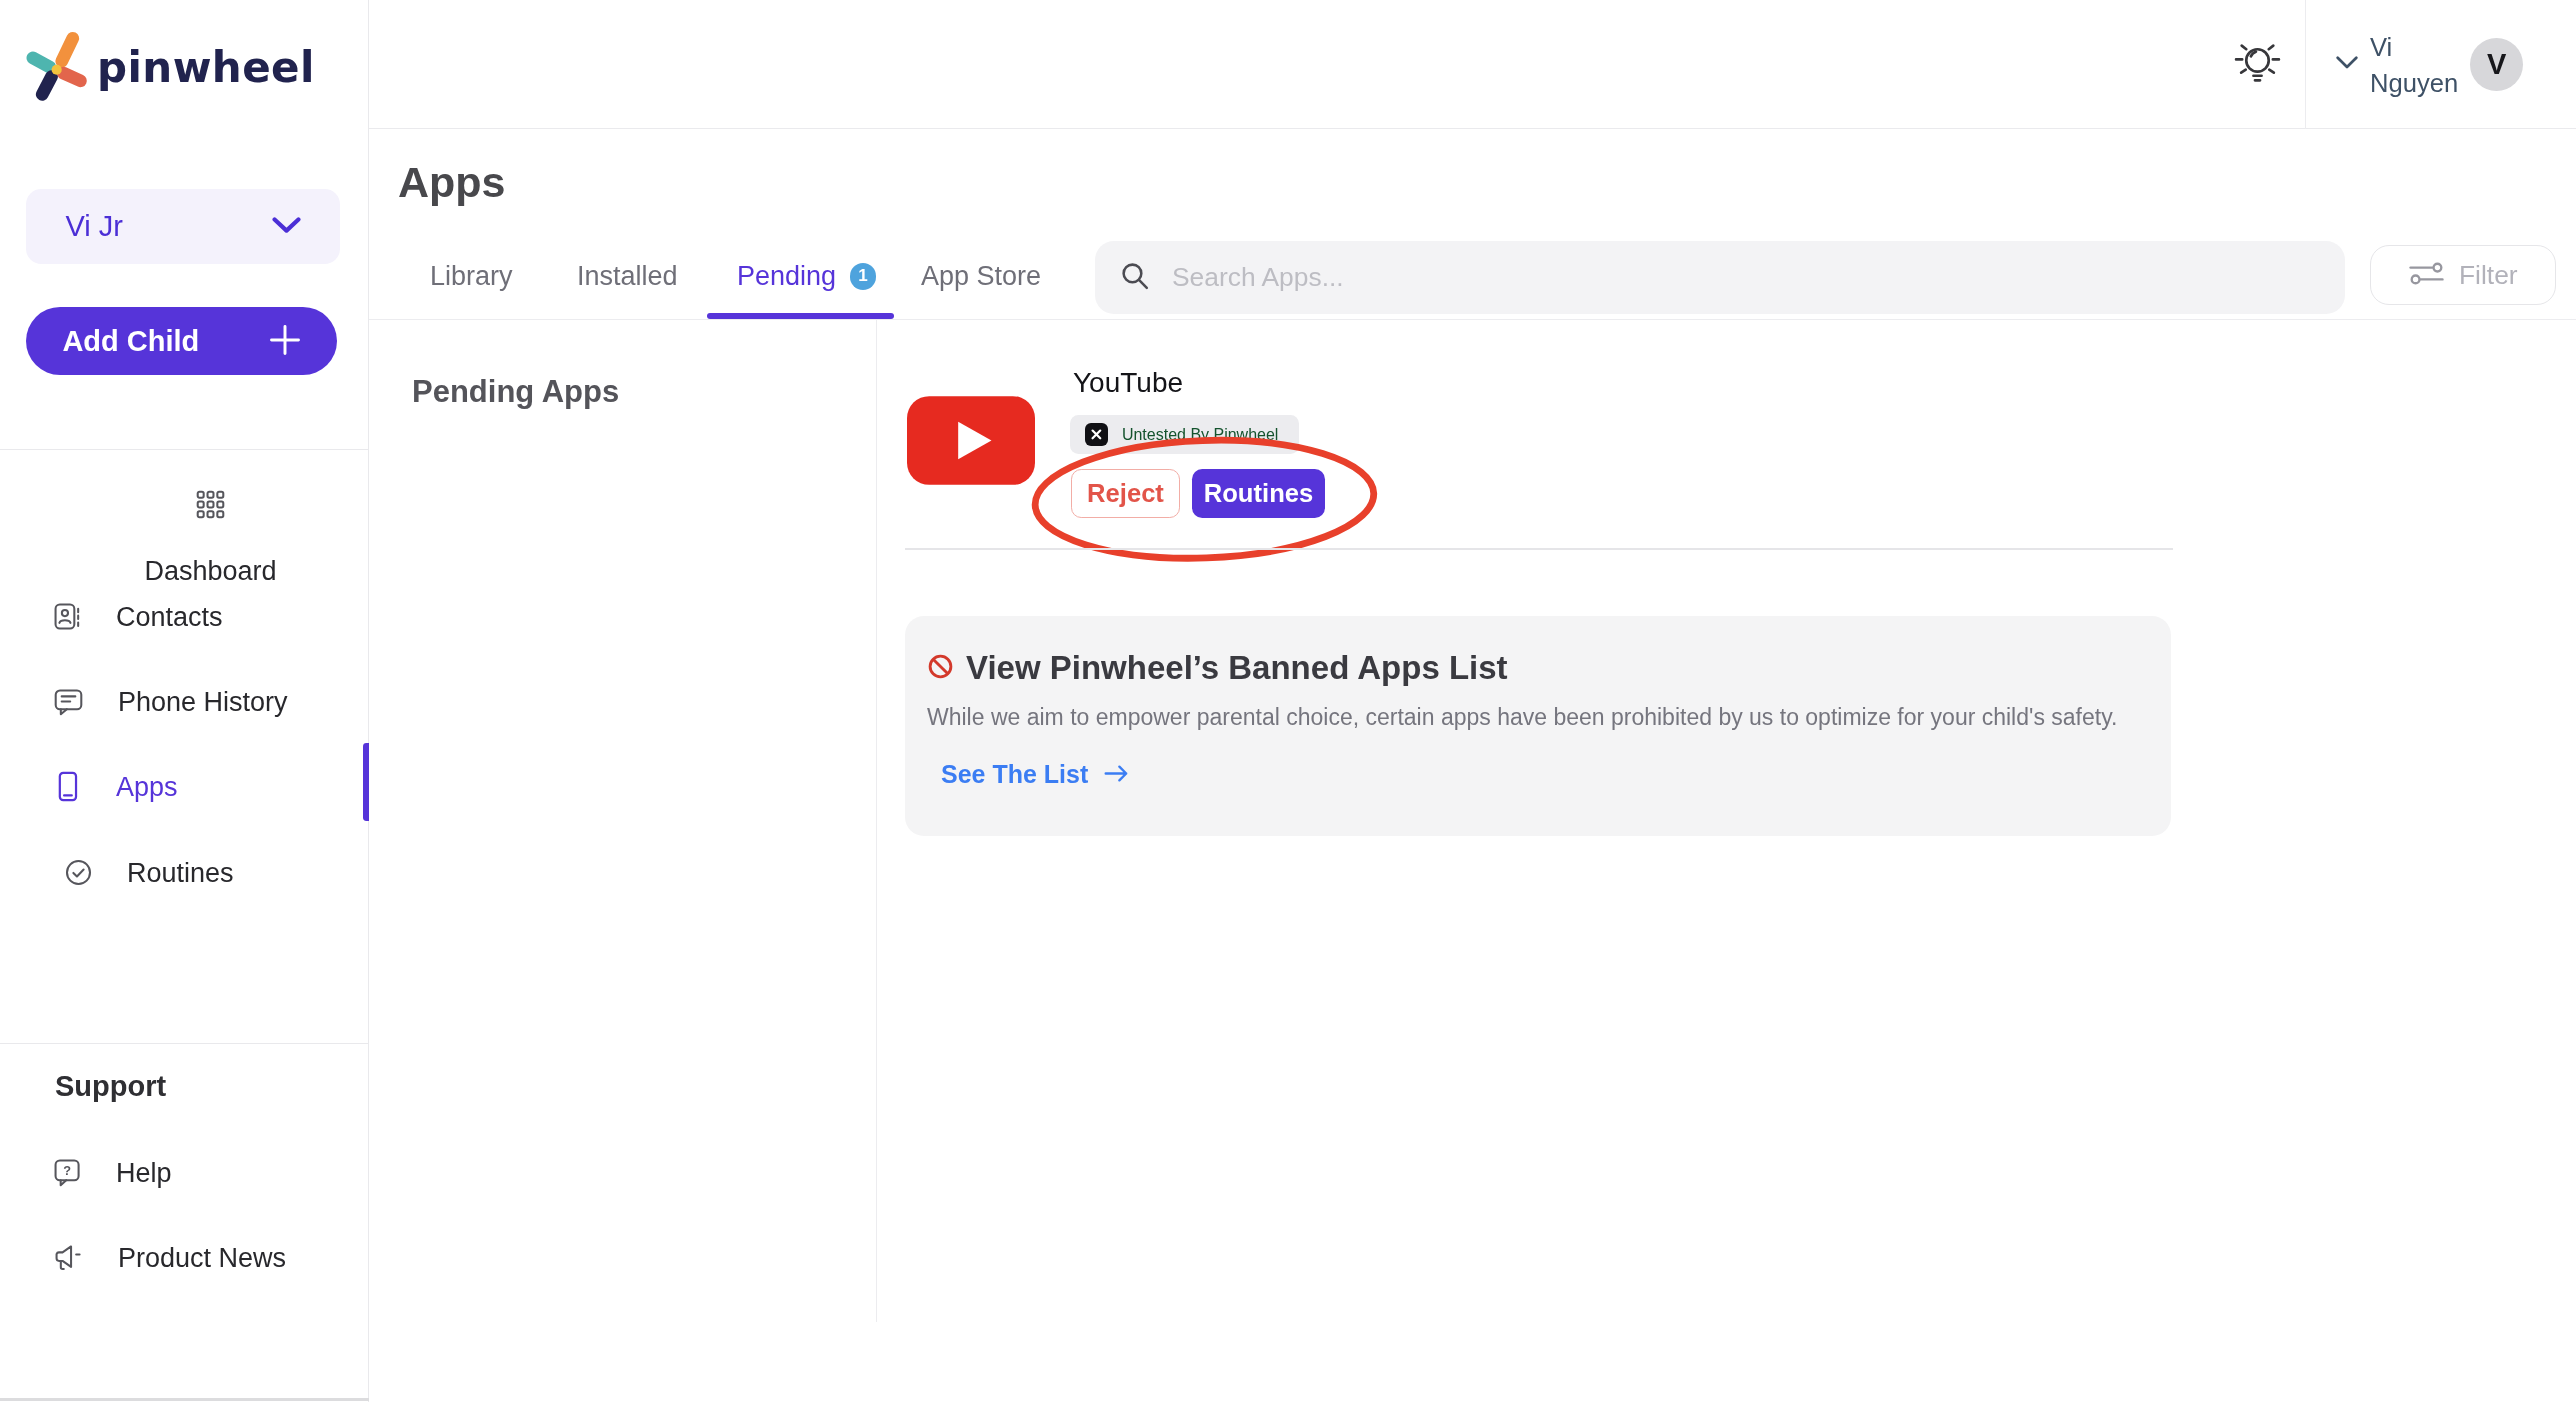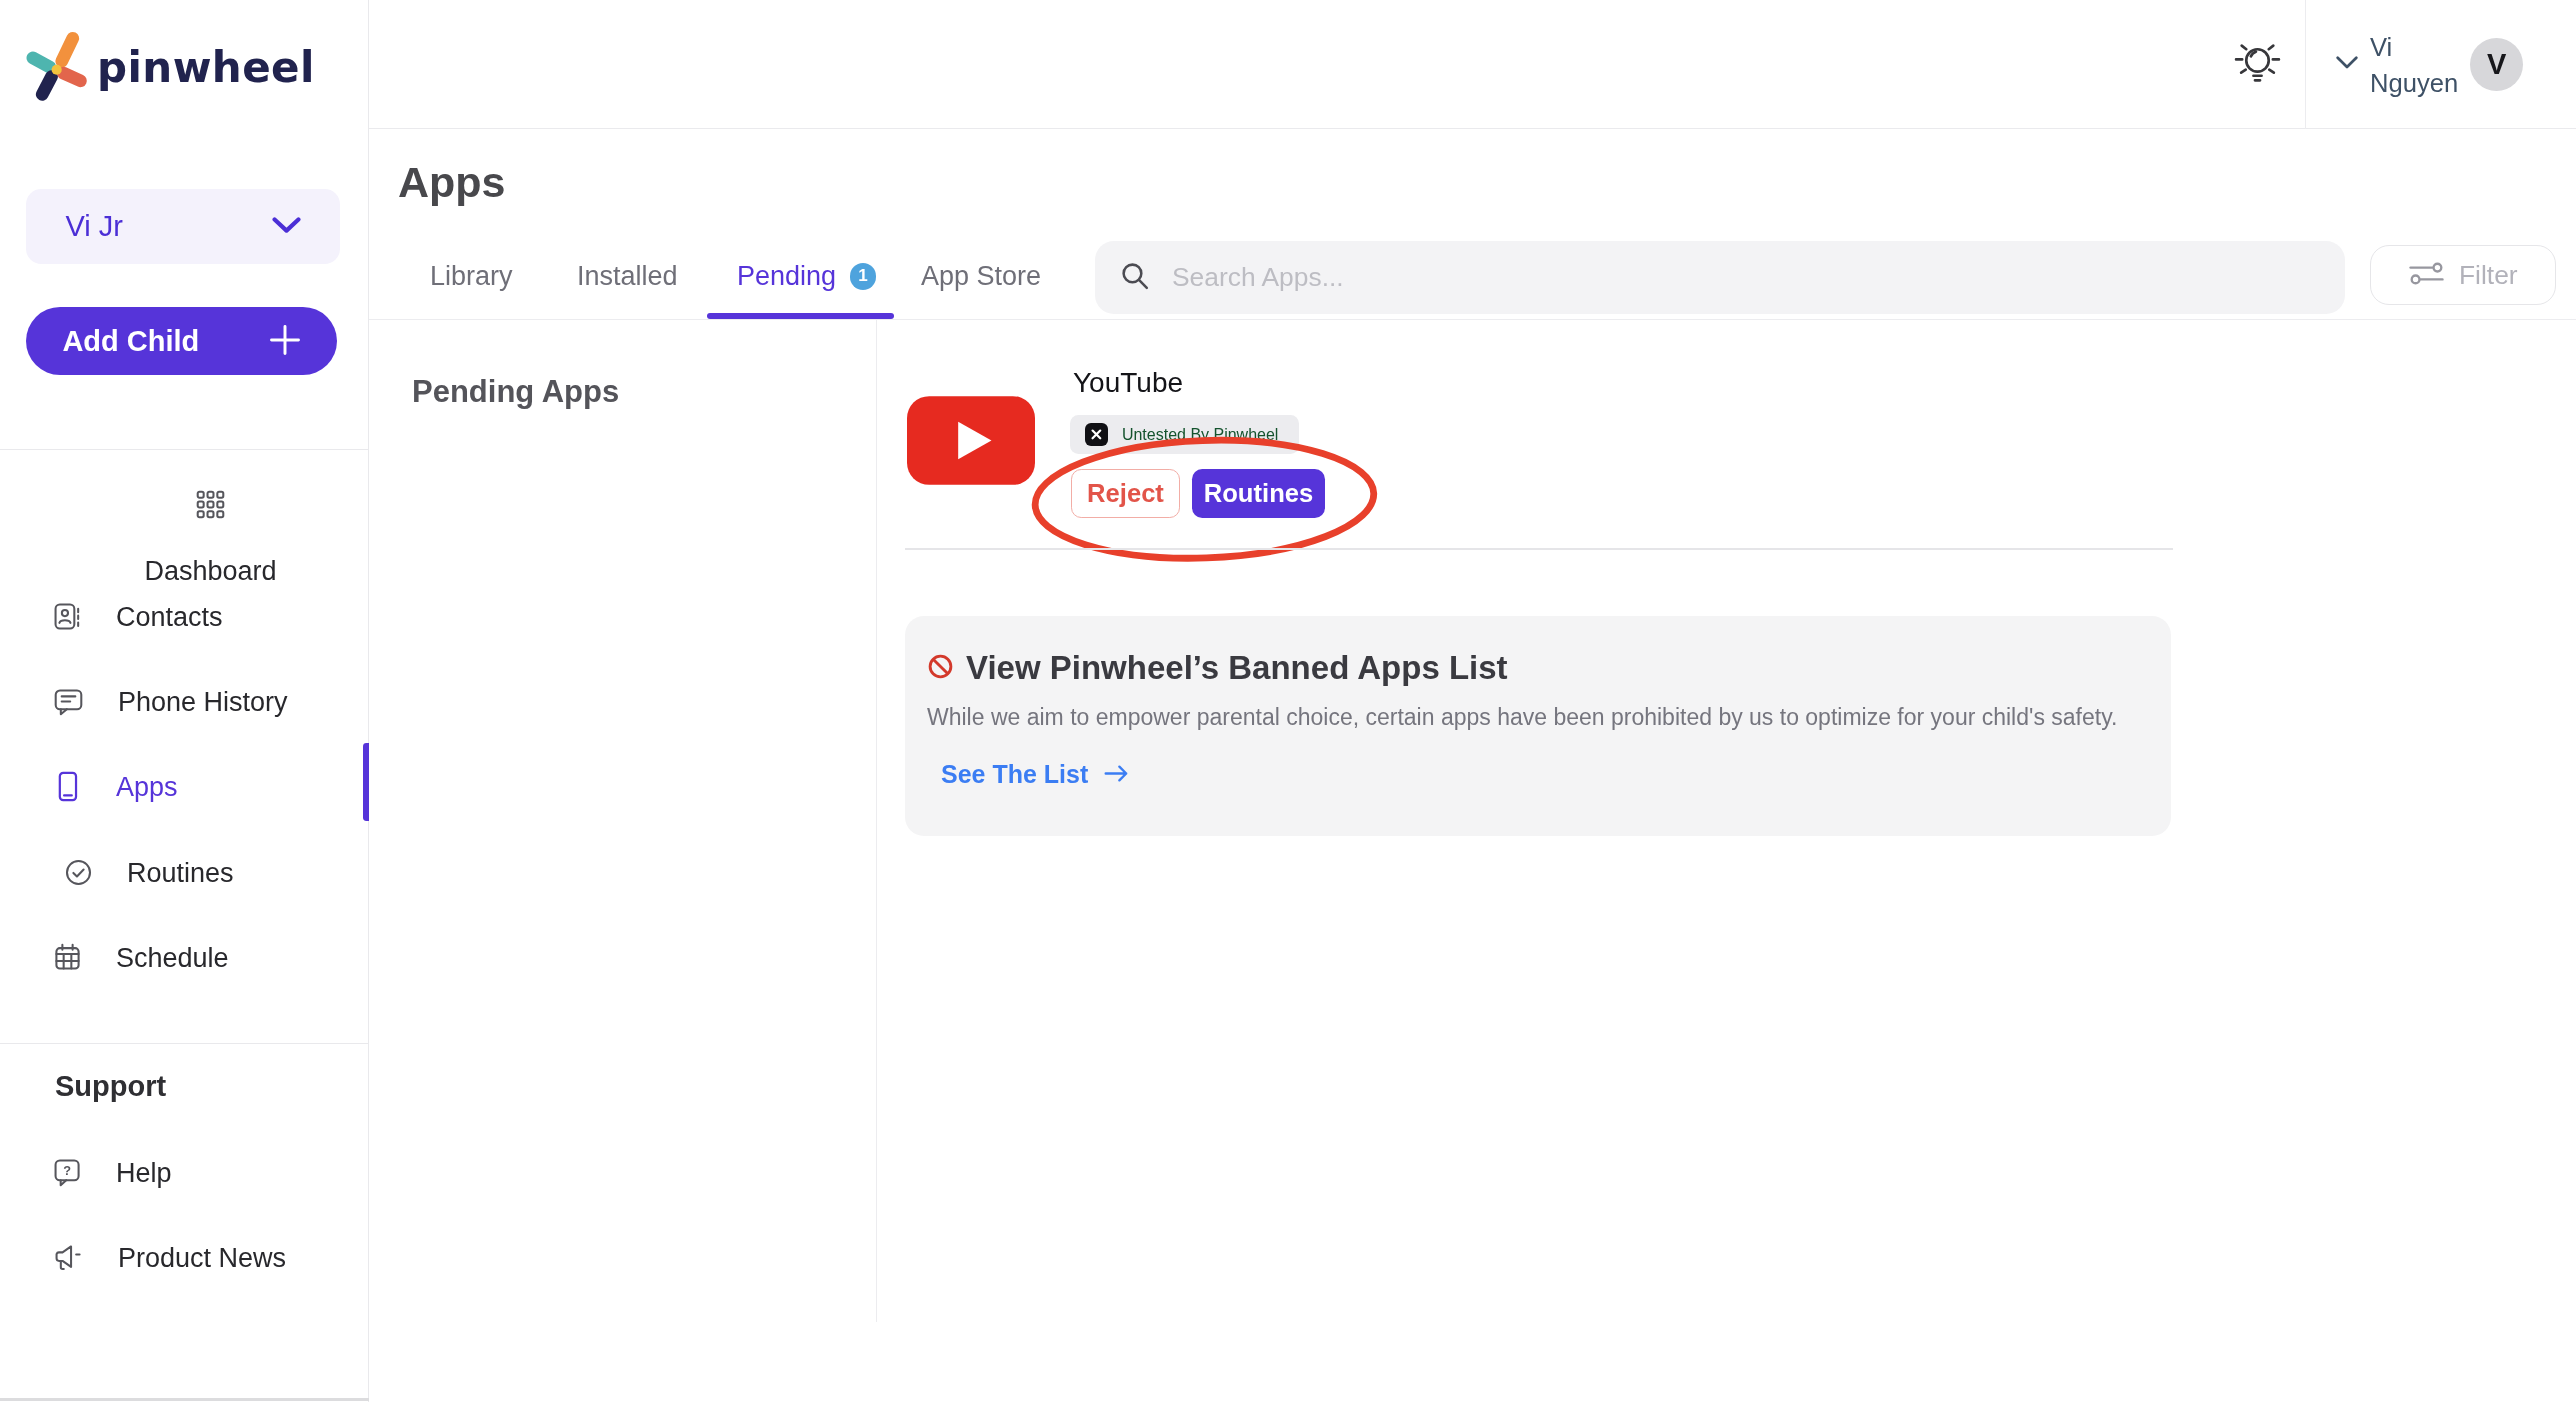--- a/index.html
+++ b/index.html
@@ -181,29 +181,20 @@
     <div class="abs nav-item" style="top:831px;margin-left:11px;">
       <span>
         <svg width="29" height="29" viewBox="0 0 34 34" fill="none" stroke="#56565C" stroke-width="2.4" stroke-linecap="round" stroke-linejoin="round">
           <circle cx="17" cy="17" r="13.5"></circle>
           <path d="M11 17.5 l4.2 4.2 L23 13.5"></path>
         </svg>
       </span>
       <span class="lbl">Routines</span>
     </div>
 
-    <div class="abs nav-item" style="top:916px;">
-      <span>
-        <svg width="29" height="29" viewBox="0 0 34 34" fill="none" stroke="#56565C" stroke-width="2.4" stroke-linecap="round">
-          <rect x="4" y="6" width="26" height="24" rx="4"></rect>
-          <path d="M11 2 v6 M23 2 v6 M4 13 h26 M4 21 h26 M12.5 13 v17 M21.5 13 v17"></path>
-        </svg>
-      </span>
-      <span class="lbl">Schedule</span>
-    </div>
 
     <div class="abs active-bar"></div>
 
     <div class="abs sdiv" style="top:1043px;"></div>
     <div class="abs support-heading">Support</div>
 
     <div class="abs nav-item" style="top:1131px;">
       <span>
         <svg width="29" height="29" viewBox="0 0 34 34" fill="none">
           <rect x="3" y="3" width="27" height="23" rx="5" stroke="#56565C" stroke-width="2.4"></rect>

